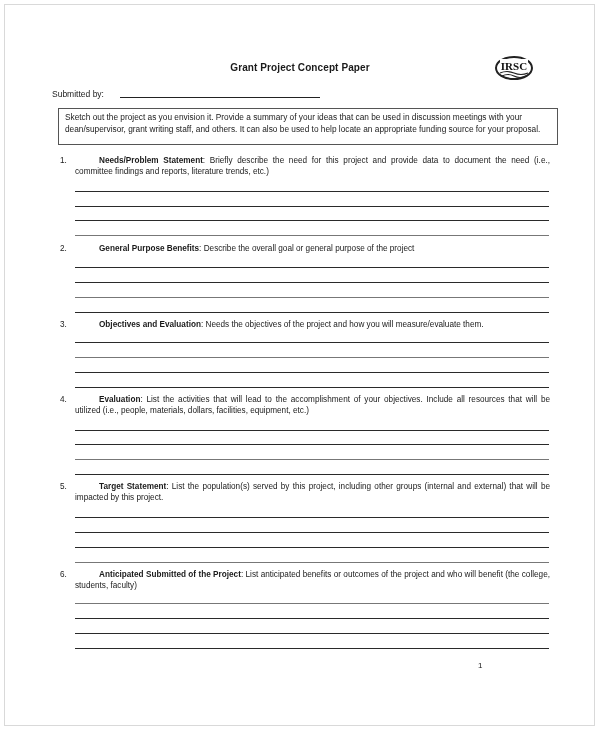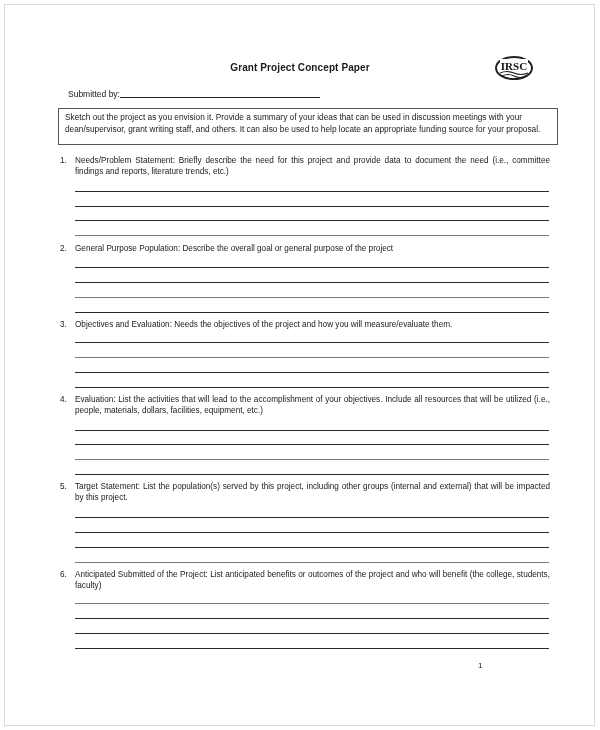--- a/index.html
+++ b/index.html
@@ -3,29 +3,29 @@
 <meta charset="utf-8">
 <style>
   html, body { margin:0; padding:0; background:#ffffff; }
   body { width:600px; height:730px; position:relative; overflow:hidden;
          font-family:"Liberation Sans", sans-serif; color:#1a1a1a; }
   .page { position:absolute; left:4px; top:4px; width:591px; height:722px;
           border:1px solid #d9d9d9; background:#fff; box-sizing:border-box; }
   .title { position:absolute; left:0; width:600px; top:62px; text-align:center;
            font-size:10px; font-weight:bold; letter-spacing:0.1px; }
   .logo { position:absolute; left:494px; top:55px; width:40px; height:28px; }
-  .submitted { position:absolute; left:68px; top:89px; font-size:8.5px; }
+  .submitted { position:absolute; left:52px; top:89px; font-size:8.5px; }
   .submitted-line { position:absolute; left:120px; top:97px; width:200px; border-top:1px solid #222; }
   .intro-box { position:absolute; left:58px; top:108px; width:500px; height:37px;
                border:1.5px solid #555; box-sizing:border-box; padding:3px 6px;
                font-size:8.3px; line-height:11.5px; text-align:left; }
   .sec { position:absolute; left:60px; width:490px; font-size:8.2px; line-height:11.3px; }
   .sec .num { position:absolute; left:0; top:0; }
   .sec .txt { position:absolute; left:15px; width:475px; text-align:justify; }
-  .sec .txt b { font-weight:normal; }
+  .sec .txt b { font-weight:bold;margin-left:24px; }
   .line { position:absolute; left:75px; width:474px; border-top:1px solid #2a2a2a; }
   .line.gray { border-top:1.5px solid #777; }
   .pagenum { position:absolute; left:478px; top:661px; font-size:8px; }
 </style>
 </head>
 <body>
 
 <div class="page"></div>
 
 <div class="title">Grant Project Concept Paper</div>
@@ -47,21 +47,21 @@
   <span class="num">1.</span>
   <span class="txt"><b>Needs/Problem Statement</b><span>: Briefly describe the need for this project and provide data to document the need (i.e., committee findings and reports, literature trends, etc.)</span></span>
 </div>
 <div class="line" style="top:191px;"></div>
 <div class="line" style="top:206px;"></div>
 <div class="line" style="top:220px;"></div>
 <div class="line gray" style="top:235px;"></div>
 
 <div class="sec" style="top:243px;">
   <span class="num">2.</span>
-  <span class="txt"><b>General Purpose Population</b><span>: Describe the overall goal or general purpose of the project</span></span>
+  <span class="txt"><b>General Purpose Benefits</b><span>: Describe the overall goal or general purpose of the project</span></span>
 </div>
 <div class="line" style="top:267px;"></div>
 <div class="line" style="top:282px;"></div>
 <div class="line gray" style="top:297px;"></div>
 <div class="line" style="top:312px;"></div>
 
 <div class="sec" style="top:319px;">
   <span class="num">3.</span>
   <span class="txt"><b>Objectives and Evaluation</b><span>: Needs the objectives of the project and how you will measure/evaluate them.</span></span>
 </div>

